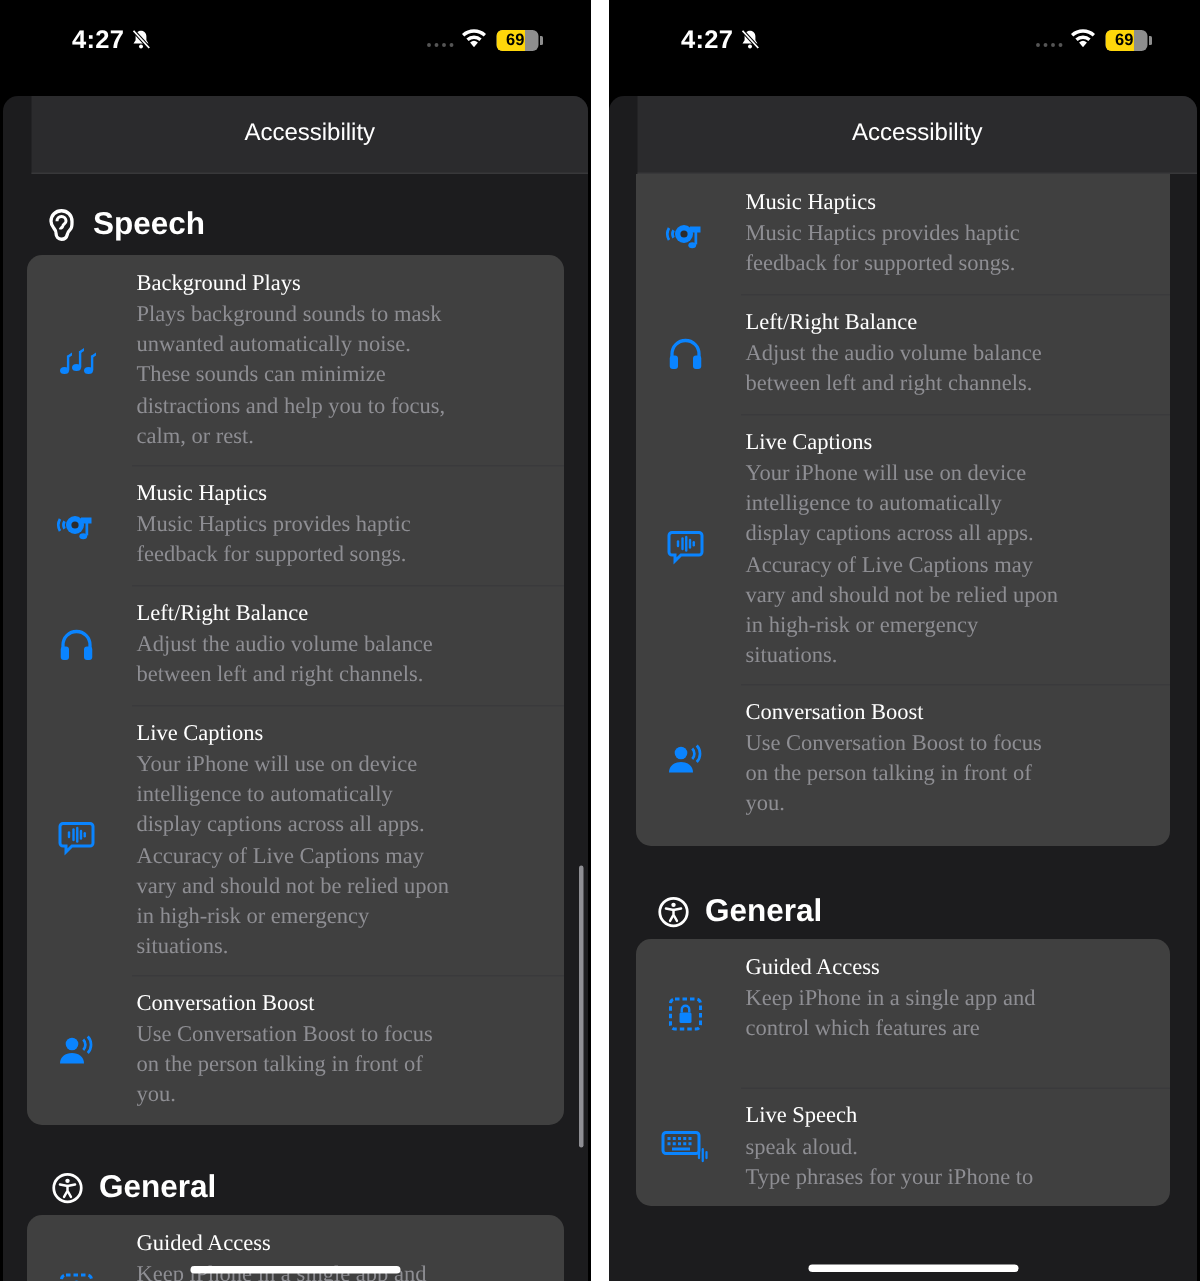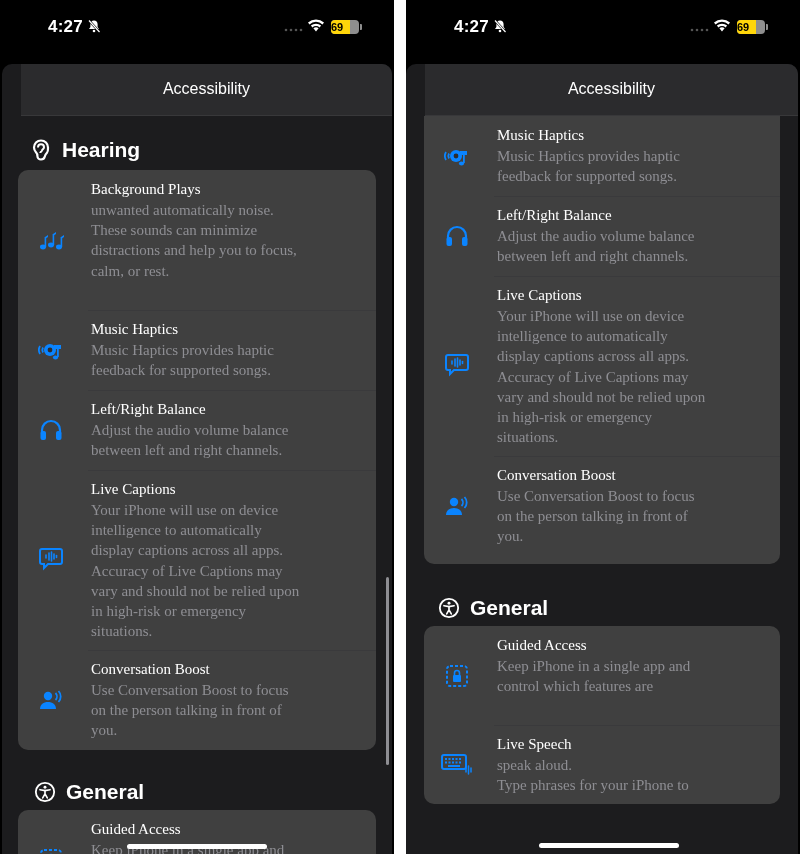--- a/index.html
+++ b/index.html
@@ -18,21 +18,21 @@
   }
   .bell-icon { position: absolute; top: 19px; left: 87px; width: 14px; height: 14px; }
   .signal-dots { position: absolute; top: 28px; left: 284px; width: 20px; height: 4px; }
   .wifi-icon { position: absolute; top: 18px; left: 307px; width: 18px; height: 14px; }
   .battery {
     position: absolute; top: 20px; left: 331px; width: 28px; height: 14px;
     border-radius: 4px; background: #8e8e8e; overflow: hidden;
   }
   .battery .fill { position: absolute; left: 0; top: 0; bottom: 0; width: 69%; background: #ffd60a; }
   .battery .pct {
-    position: absolute; left: 0; right: 0; top: 0; 
+    position: absolute; left: 0; right: 0; top: 0; text-align: center;
     font-size: 11px; font-weight: bold; color: #000; line-height: 14px; padding-right: 3px;
   }
   .battery-tip { position: absolute; top: 24px; left: 360px; width: 2px; height: 6px; border-radius: 0 1px 1px 0; background: #8e8e8e; }
 
   .sheet {
     position: absolute; top: 64px; left: 2px; right: 2px; bottom: 0;
     background: #1c1c1e; border-radius: 10px 10px 0 0; overflow: hidden;
   }
   .phone.right .sheet { left: 0; right: 2px; }
   .sheet-header {
@@ -107,21 +107,21 @@
     <div class="sheet-header">
       <span>Accessibility</span>
     </div>
     <div class="scroll-area">
 
       <div class="section-title" style="top:20px;">
         <svg viewBox="0 0 22 24">
             <path d="M11 2.5c-4 0-7 3-7 7 0 2.4 1 3.6 2 4.8.9 1 1.4 2 1.4 3.6 0 2 1.5 3.6 3.6 3.6 2 0 3.4-1.3 3.8-3 .4-1.7 1-2.6 2.2-3.8C18.2 13.5 18 11.6 18 9.5c0-4-3-7-7-7z" fill="none" stroke="#fff" stroke-width="2.2"></path>
             <path d="M8 9.5c0-1.8 1.3-3.2 3-3.2s3 1.4 3 3c0 1.8-1.8 2-2.2 3.5-.3 1-1.3 1.5-2.1 1" fill="none" stroke="#fff" stroke-width="2"></path>
           </svg>
-        <span>Hearing</span>
+        <span>Speech</span>
       </div>
 
       <div class="card" style="top:54px; height:580px;">
 
         <div class="row" style="top:0; height:140px;">
           <div class="icon" style="top:56px;">
             <svg viewBox="0 0 28 28">
                 <g fill="#0a84ff">
                   <ellipse cx="6" cy="21" rx="3" ry="2.4"></ellipse>
                   <rect x="7.6" y="11" width="1.6" height="10"></rect>
@@ -130,20 +130,21 @@
                   <rect x="15.6" y="8" width="1.6" height="11"></rect>
                   <path d="M16 8l3-2v2l-3 2z"></path>
                   <ellipse cx="22" cy="21" rx="3" ry="2.4"></ellipse>
                   <rect x="23.6" y="11" width="1.6" height="10"></rect>
                   <path d="M24 11l3-2v2l-3 2z"></path>
                 </g>
               </svg>
           </div>
           <span class="title">Background Plays</span>
           <div class="desc">
+            <div>Plays background sounds to mask</div>
               <div>unwanted automatically noise.</div>
               <div>These sounds can minimize</div>
               <div>distractions and help you to focus,</div>
               <div>calm, or rest.</div>
           </div>
         </div>
 
         <div class="row" style="top:140px; height:80px;">
           <div class="divider"></div>
           <div class="icon" style="top:26px;">

